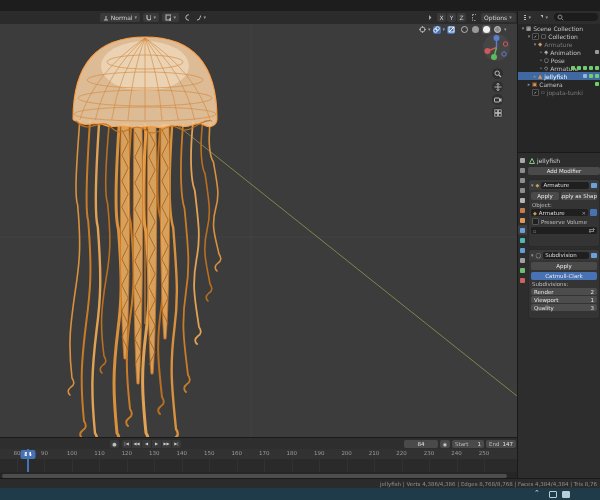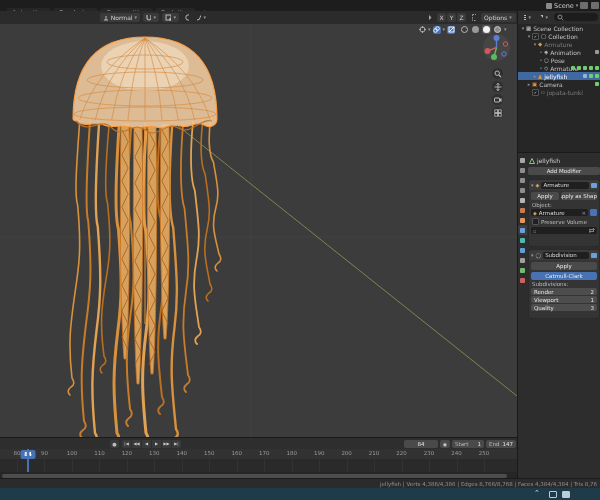--- a/index.html
+++ b/index.html
@@ -76,30 +76,20 @@
   #status-text{position:absolute;right:3px;top:1.5px;font-size:5.5px;color:#8f8f8f;white-space:nowrap;}
   #taskbar{position:absolute;left:0;top:488px;width:600px;height:12px;background:#1f3b4a;}
   .tk-ico{position:absolute;top:2.5px;width:8px;height:7px;border:1px solid #b8cdd6;border-radius:1px;box-sizing:border-box;}
   svg{display:block;}
 </style>
 </head>
 <body>
 
 <div id="app">
 
-  <div id="topbar">
-    <div id="tabs"><span class="ws-tab">Animation</span><span class="ws-tab">Rendering</span><span class="ws-tab">Compositing</span><span class="ws-tab">Scripting</span><span class="ws-add">+</span></div>
-    <div id="scene-sel">
-      <span class="mini-ico"></span>
-      <span>Scene</span>
-      <span class="caret">▾</span>
-    </div>
-    <div class="tb-ico" style="left:580px;"></div>
-    <div class="tb-ico" style="left:591px;"></div>
-  </div>
 
   <div id="vp-header">
     <div class="hbtn" style="left:100px;width:40px;">
       <svg width="6" height="6">
           <path d="M3,1 L3,5 M1,5 L5,5" stroke="#bbb" stroke-width="1" fill="none"></path>
         </svg>
       <span>Normal</span>
       <span class="caret">▾</span>
     </div>
     <div class="hbtn" style="left:143px;width:16px;">

